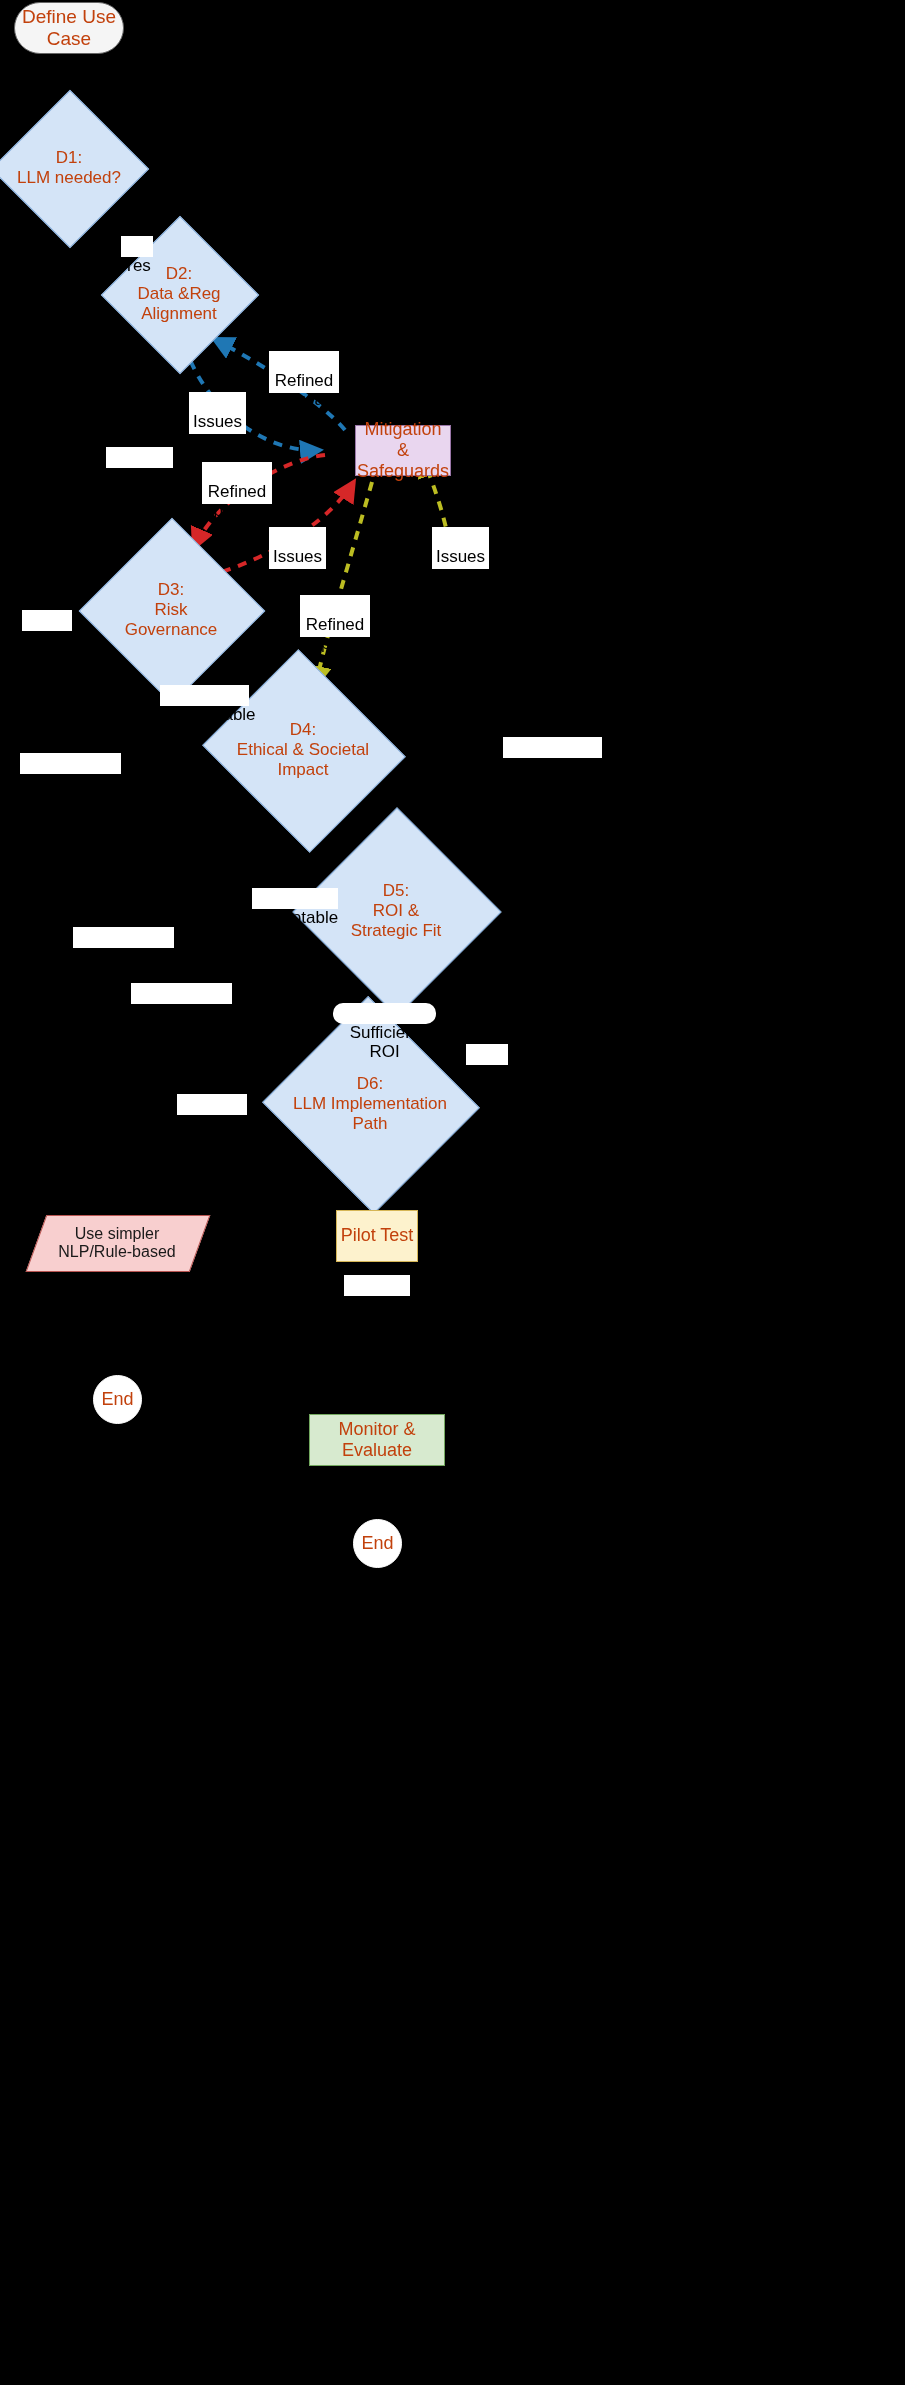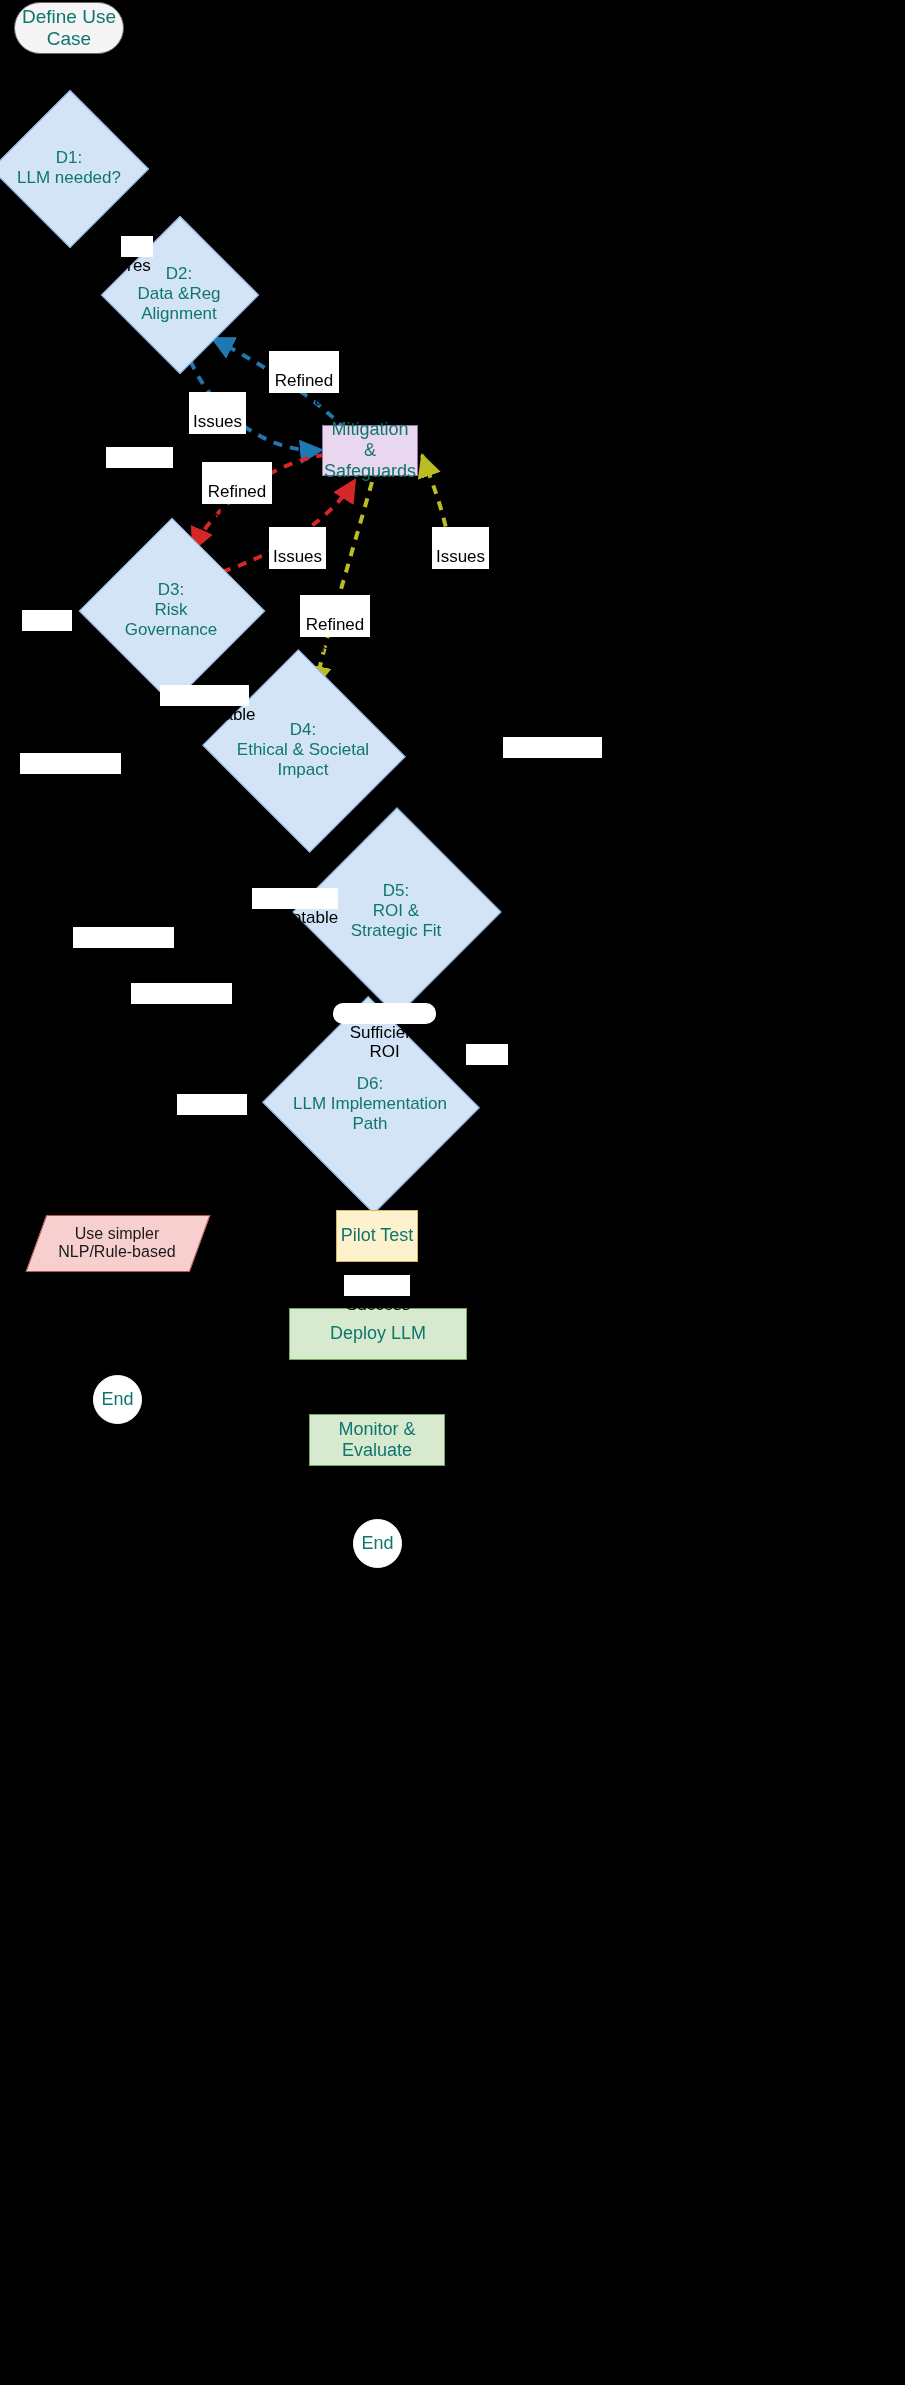--- a/index.html
+++ b/index.html
@@ -4,34 +4,34 @@
 <style>
   html,body{margin:0;padding:0;background:#000;}
   #canvas{
     position:relative;
     width:905px;height:2385px;
     background:#000;
     font-family:"Liberation Sans", sans-serif;
     overflow:hidden;
   }
   #edges{position:absolute;left:0;top:0;width:905px;height:2385px;}
-  .node{position:absolute;box-sizing:border-box;display:flex;align-items:center;justify-content:center;text-align:center;color:#0f766e;line-height:1.18;white-space:pre-line;}
+  .node{position:absolute;box-sizing:border-box;display:flex;align-items:center;justify-content:center;text-align:center;color:#c2410c;line-height:1.18;white-space:pre-line;}
 
   
   .n-terminal{background:#f5f5f5;border:1px solid #666666;border-radius:26px;font-size:19px;}
 
   
   .n-decision{background:transparent;}
   .n-decision .dia{
     position:absolute;left:0;top:0;width:100%;height:100%;
     background:#d4e4f7;border:1px solid #7ea6d4;
     transform:rotate(45deg);
   }
   .n-decision .dlabel{position:relative;z-index:2;font-size:17px;width:150%;text-align:center;}
-  .n-mitigation{background:#e9d6ef;border:1px solid #9a76a8;font-size:18px;}
+  .n-mitigation{background:#e9d6ef;border:1px solid #9a76a8;font-size:18px;margin-left:33px;}
   .n-pilot{background:#fdf2cd;border:1px solid #d6b656;font-size:18px;}
   .n-deploy{background:#d7eacf;border:1px solid #73a85f;font-size:18px;}
   .n-monitor{background:#d7eacf;border:1px solid #73a85f;font-size:18px;}
 
   
   .n-para{position:absolute;}
   .n-para .shape{
     position:absolute;left:0;top:0;width:100%;height:100%;
     background:#f8cfcf;border:1px solid #b85450;
     transform:skewX(-20deg);
@@ -133,23 +133,20 @@
   <div class="n-para" style="left:36px;top:1215px;width:162px;height:55px;">
     <span class="shape"></span>
     <span class="plabel">Use simpler
 NLP/Rule-based</span>
   </div>
 
   <div class="node n-pilot" style="left:336px;top:1210px;width:82px;height:52px;">
     <span>Pilot Test</span>
   </div>
 
-  <div class="node n-deploy" style="left:289px;top:1308px;width:178px;height:52px;">
-    <span>Deploy LLM</span>
-  </div>
 
   <div class="node n-monitor" style="left:309px;top:1414px;width:136px;height:52px;">
     <span>Monitor &amp;
 Evaluate</span>
   </div>
 
   <div class="node n-end" style="left:93px;top:1375px;width:49px;height:49px;">
     <span>End</span>
   </div>
 

